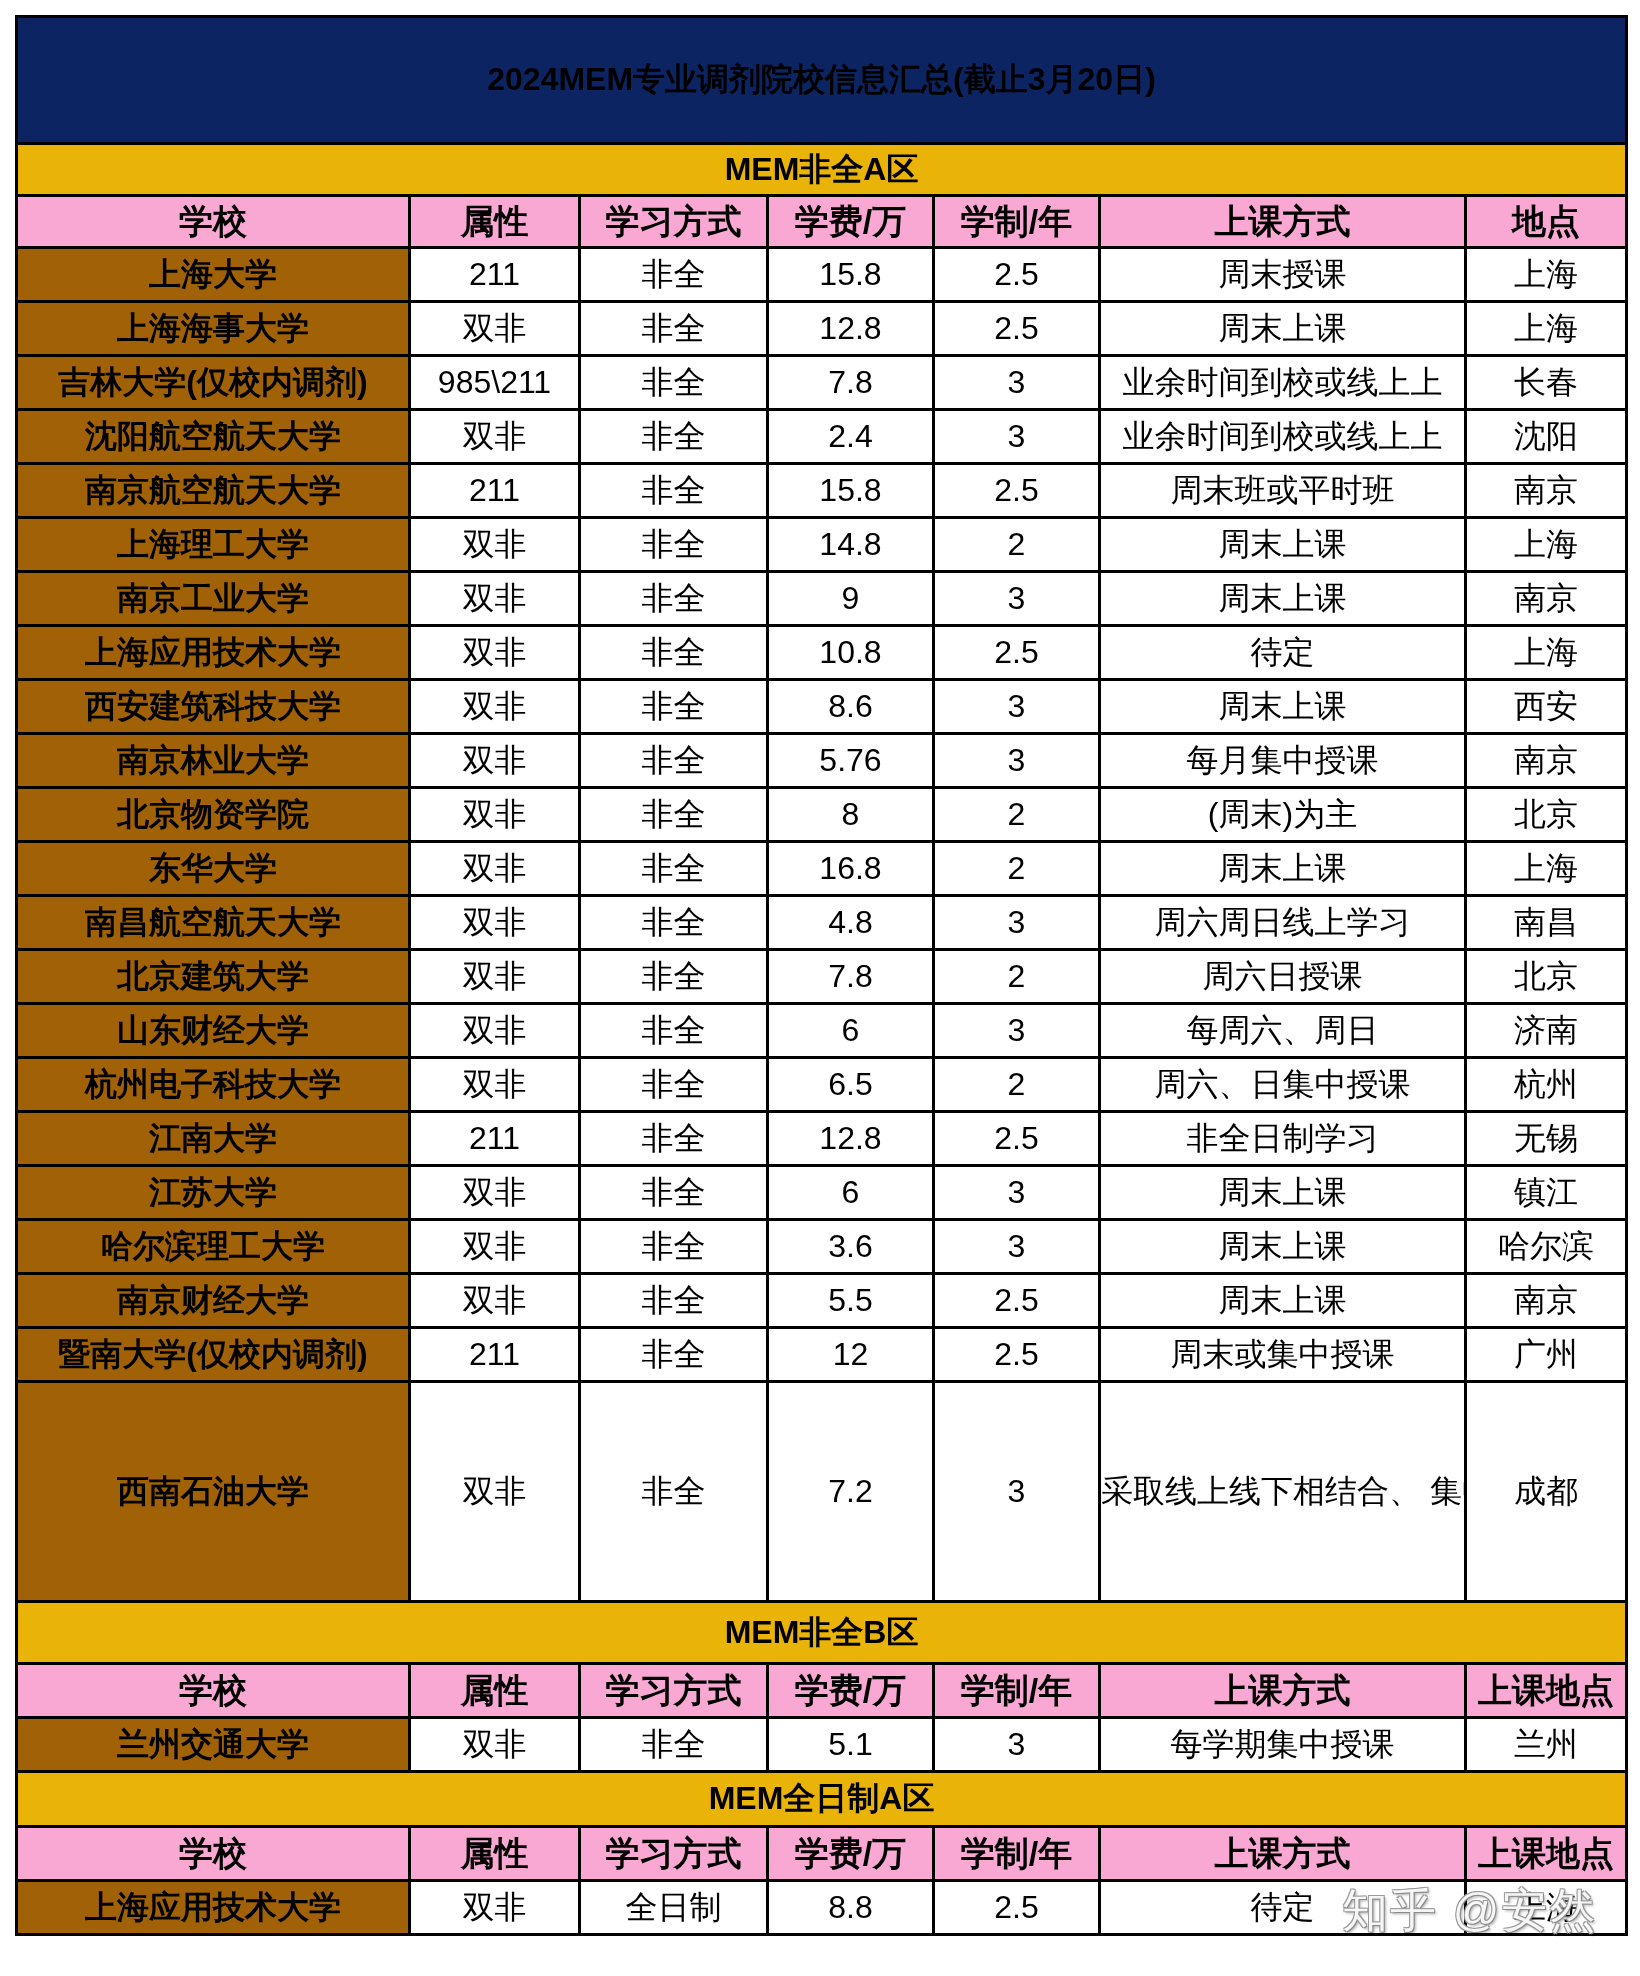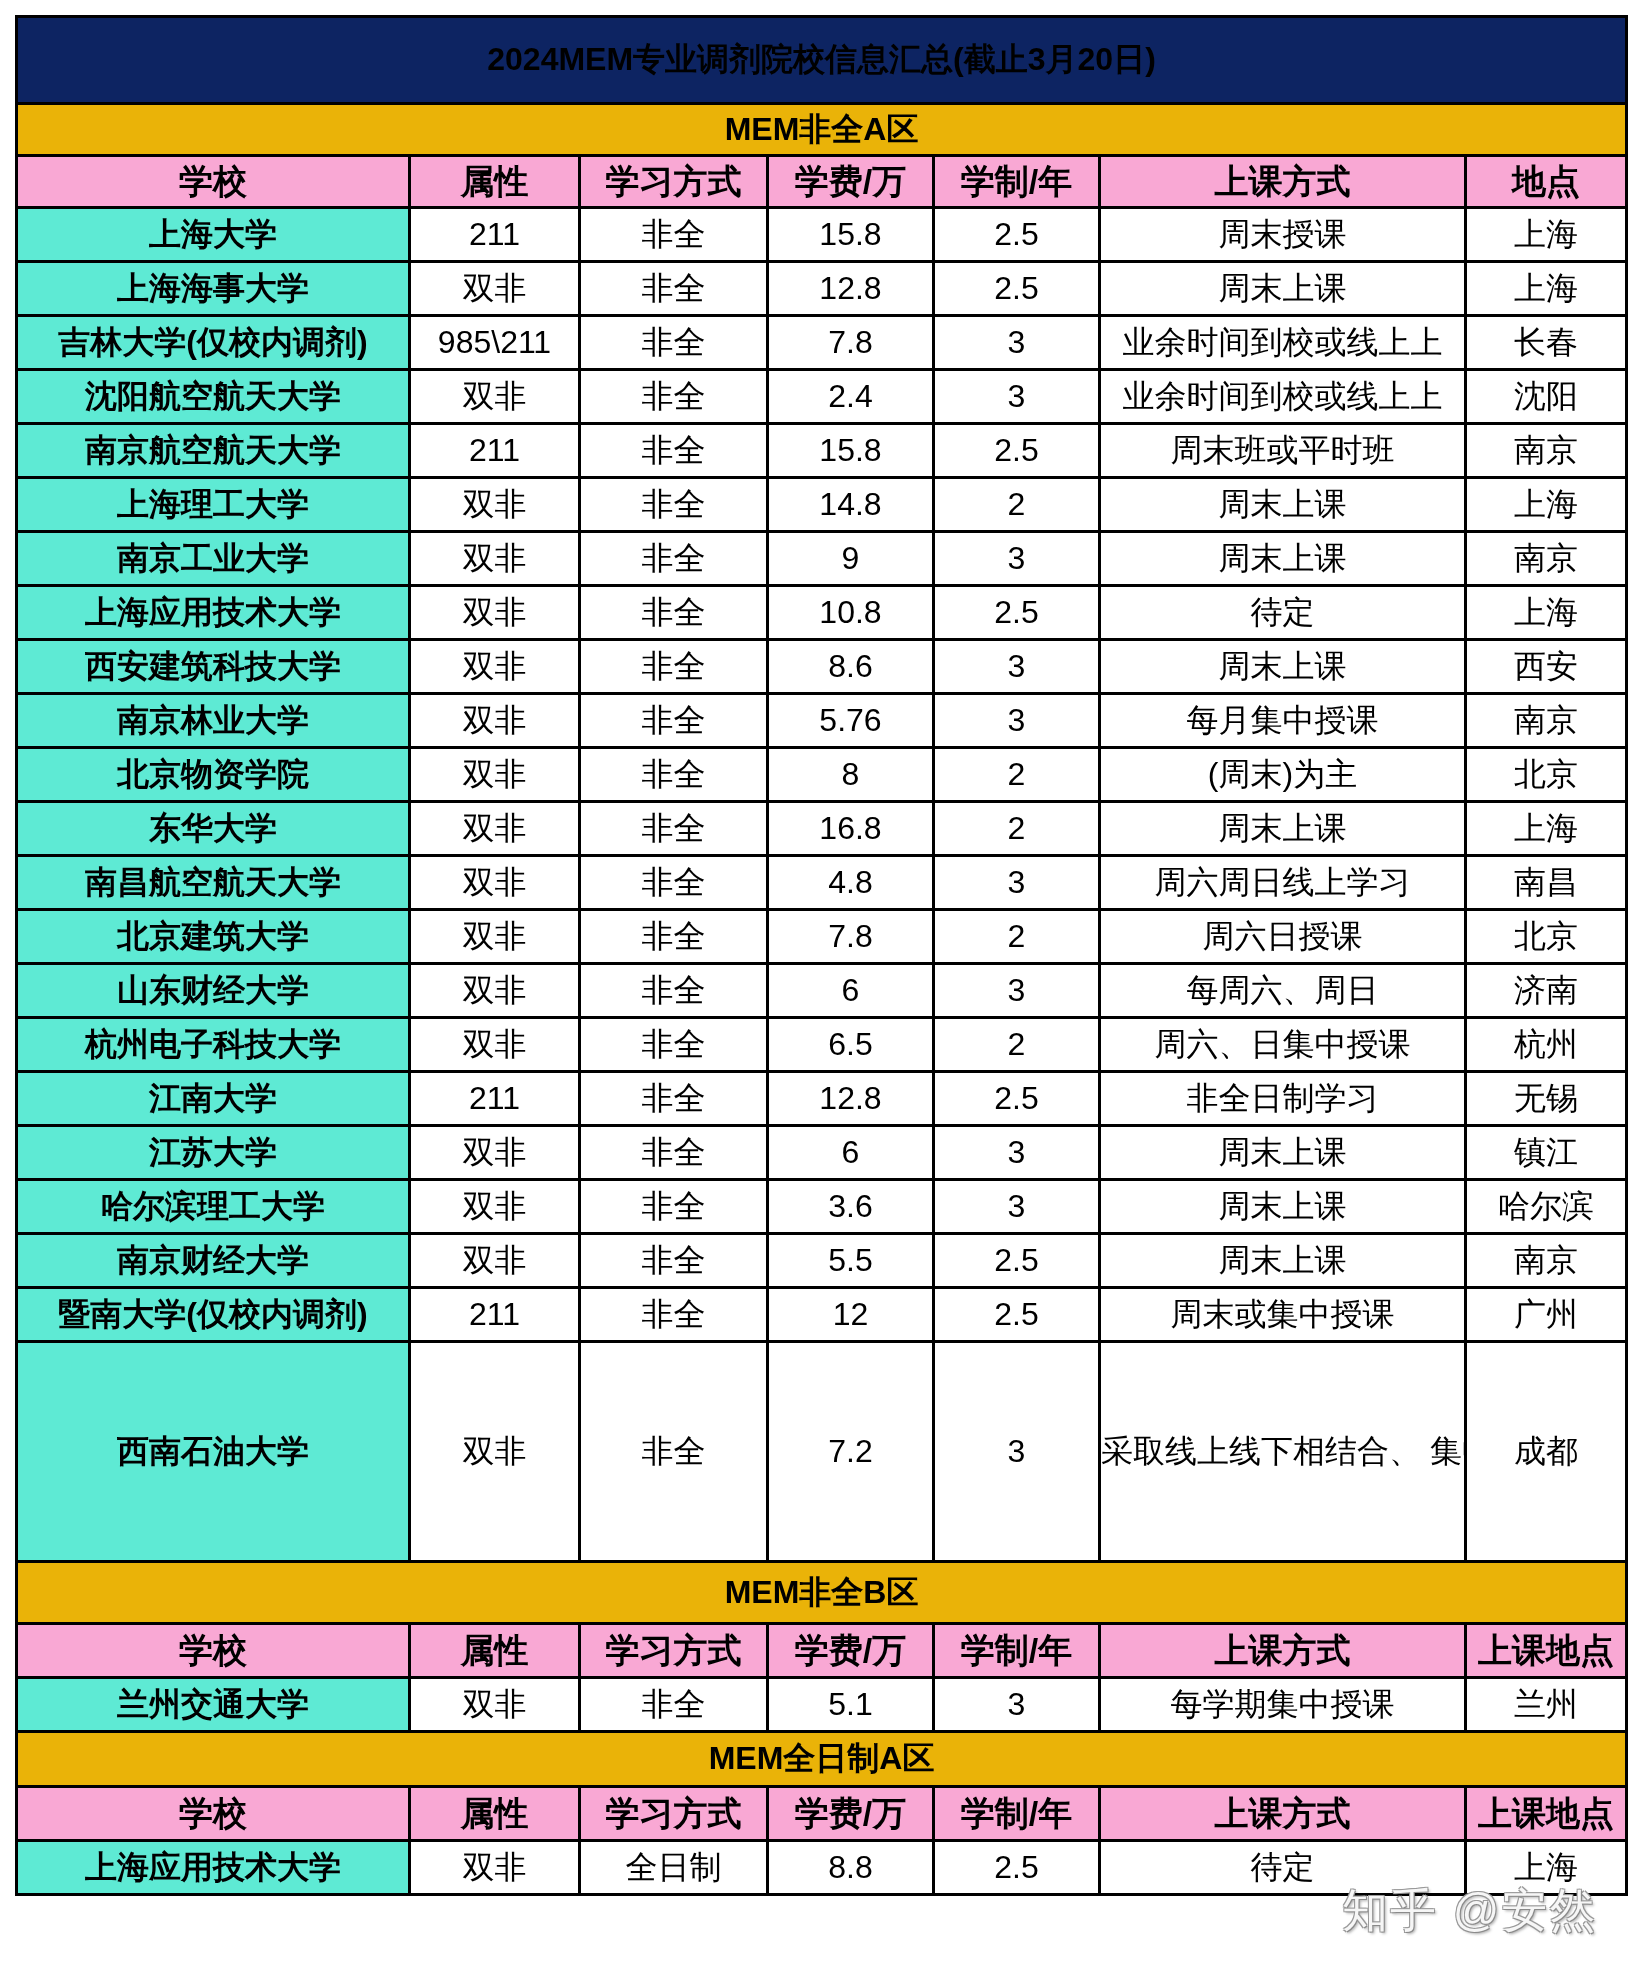--- a/index.html
+++ b/index.html
@@ -9,35 +9,35 @@
     font-family: "Liberation Sans", "DejaVu Sans", sans-serif;
   }
   table.main {
     position: absolute; left: 15px; top: 15px; width: 1610px;
     border-collapse: collapse; table-layout: fixed;
   }
   table.main td {
     border: 3px solid #000000; padding: 0; text-align: center; vertical-align: middle;
     color: #000000; white-space: nowrap; overflow: hidden; font-size: 32px; line-height: 1.1;
   }
-  tr.r-title { height: 87px; }
+  tr.r-title { height: 127px; }
   tr.r-sec-a { height: 52px; }
   tr.r-hdr-a { height: 52px; }
   tr.r-data { height: 54px; }
   tr.r-tall { height: 220px; }
   tr.r-sec-b { height: 62px; margin-left: 12px; }
   tr.r-hdr { height: 54px; }
   tr.r-sec-c { height: 55px; }
   td.title-cell {
     background: #0d2462; color: #ffffff; font-size: 43px; font-weight: bold;
     border-color: #000000; letter-spacing: 0px;
   }
   td.section-cell { background: #eab308; font-size: 36px; font-weight: bold; }
   tr.hdr td { background: #f9a8d4; font-size: 34px; font-weight: bold; }
-  td.school { background: #5eead4; font-weight: bold; font-size: 31px; }
+  td.school { background: #a16207; font-weight: bold; font-size: 31px; }
   td.hl { color: #7b1c1c; }
   td.multi { white-space: pre-line; line-height: 49px; font-size: 31px; }
   .watermark {
     position: absolute; left: 1342px; top: 1880px; font-size: 46px;
     color: rgba(255,255,255,0.92); white-space: nowrap; letter-spacing: 2px;
     text-shadow: 1px 1px 0 #8a8a8a, -1px -1px 0 #9a9a9a, 1px -1px 0 #9a9a9a, -1px 1px 0 #9a9a9a, 2px 2px 3px rgba(0,0,0,0.35);
     pointer-events: none;
   }
 </style>
 </head>

